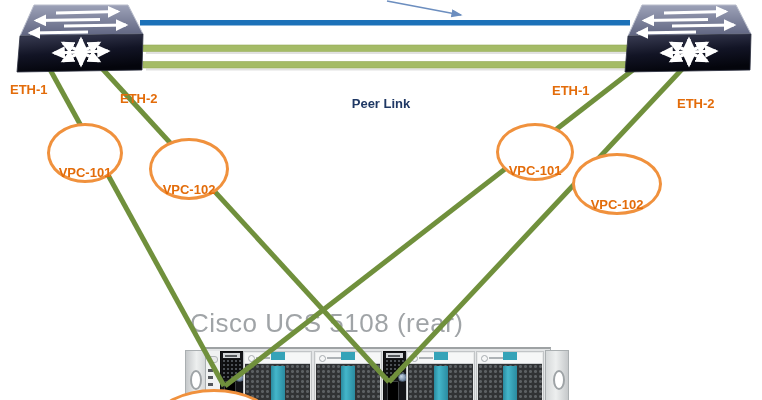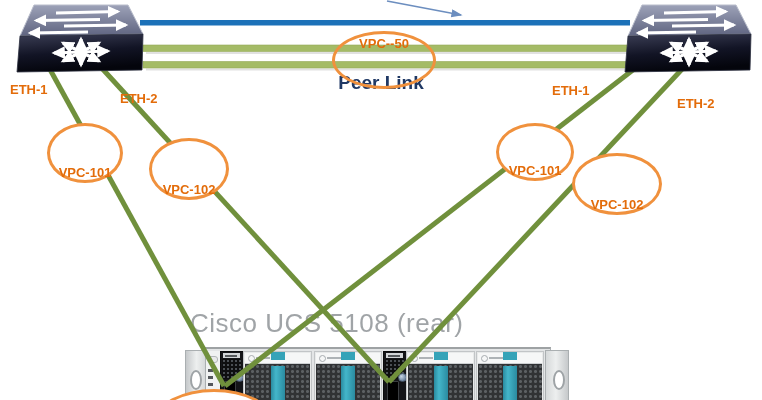--- a/index.html
+++ b/index.html
@@ -6,21 +6,21 @@
   .canvas{
     position:relative;width:762px;height:400px;overflow:hidden;background:#fff;
     font-family:"Liberation Sans",sans-serif;
   }
   
   .lbl{position:absolute;font-weight:bold;font-size:13px;color:#E36C0A;white-space:nowrap;}
   .eth-l1{left:10px;top:82px;}
   .eth-l2{left:120px;top:91px;}
   .eth-r1{left:552px;top:83px;}
   .eth-r2{left:677px;top:96px;}
-  .peerlink{left:332px;top:72px;width:98px;text-align:center;color:#1F3864;font-size:19px;}
+  .peerlink{left:332px;top:96px;width:98px;text-align:center;color:#1F3864;font-size:13px;}
   .chassis-title{
     position:absolute;left:190px;top:308px;font-size:26px;color:#A0A4A7;
     letter-spacing:.5px;white-space:nowrap;z-index:1;
   }
   
   .vpc{
     position:absolute;border:3px solid #F0913D;border-radius:50%;background:#fff;
     display:flex;align-items:flex-end;justify-content:center;z-index:4;
     font-weight:bold;font-size:13px;color:#E36C0A;
   }
@@ -213,23 +213,20 @@
     <use href="#nexus-switch" x="622" y="2"></use>
   </svg>
 
   <div class="toplayer">
     <div class="lbl eth-l1">ETH-1</div>
     <div class="lbl eth-l2">ETH-2</div>
     <div class="lbl eth-r1">ETH-1</div>
     <div class="lbl eth-r2">ETH-2</div>
     <div class="lbl peerlink">Peer Link</div>
 
-    <div class="vpc vpc-50">
-      <span>VPC--50</span>
-    </div>
     <div class="vpc vpc-l101">
       <span>VPC-101</span>
     </div>
     <div class="vpc vpc-l102">
       <span>VPC-102</span>
     </div>
     <div class="vpc vpc-r101">
       <span>VPC-101</span>
     </div>
     <div class="vpc vpc-r102">

